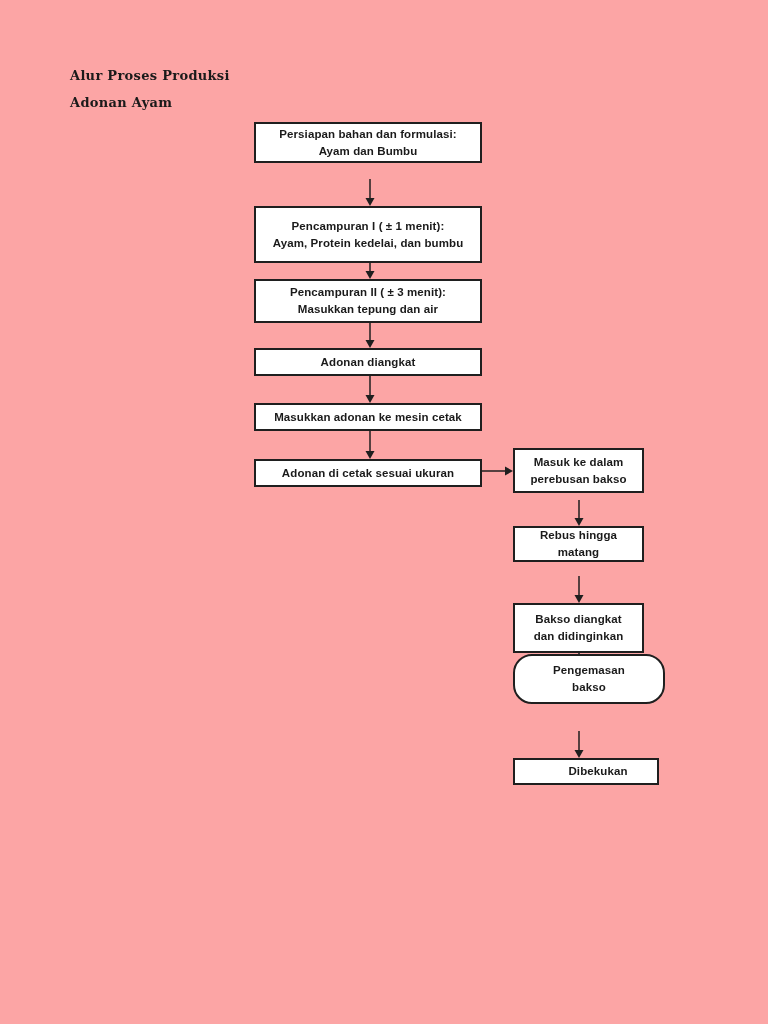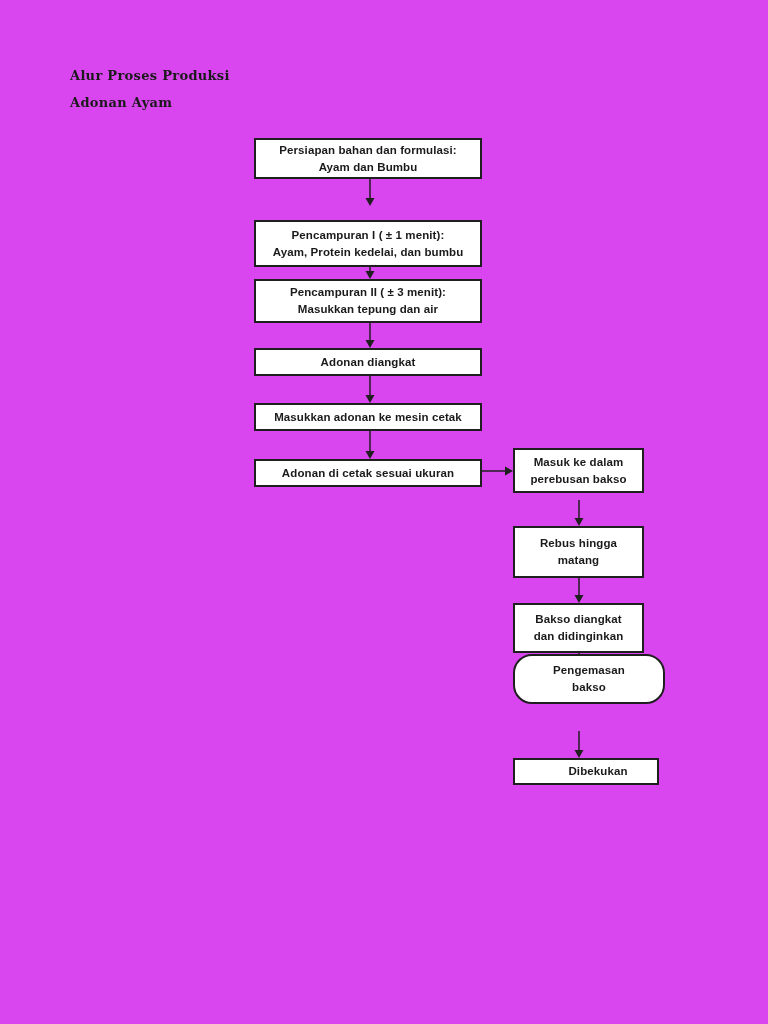--- a/index.html
+++ b/index.html
@@ -1,20 +1,20 @@
 <!DOCTYPE html>
 <html><head>
 <meta charset="utf-8">
 <style>
   html, body { margin: 0; padding: 0; background: #ffffff; }
   .page {
     position: relative;
     width: 768px;
     height: 1024px;
-    background: #d946ef;
+    background: #fca5a5;
     font-family: "Liberation Sans", sans-serif;
     overflow: hidden;
   }
   .doc-title {
     position: absolute;
     left: 70px;
     margin: 0;
     font-family: "DejaVu Serif", "Liberation Serif", serif;
     font-weight: bold;
     font-size: 13px;
@@ -35,29 +35,29 @@
     text-align: center;
     font-weight: bold;
     font-size: 11.5px;
     line-height: 1.45;
     color: #1a1a1a;
     letter-spacing: 0.1px;
     white-space: pre-line;
     padding: 1px 4px;
   }
   
-  .n-persiapan      { left: 254px; top: 138px; width: 228px; height: 41px; }
-  .n-pencampuran1   { left: 254px; top: 220px; width: 228px; height: 47px; text-align: center; }
+  .n-persiapan      { left: 254px; top: 122px; width: 228px; height: 41px; }
+  .n-pencampuran1   { left: 254px; top: 206px; width: 228px; height: 57px; text-align: center; }
   .n-pencampuran2   { left: 254px; top: 279px; width: 228px; height: 44px; }
   .n-adonan-diangkat{ left: 254px; top: 348px; width: 228px; height: 28px; }
   .n-masukkan-adonan{ left: 254px; top: 403px; width: 228px; height: 28px; }
   .n-adonan-dicetak { left: 254px; top: 459px; width: 228px; height: 28px; }
   
   .n-perebusan      { left: 513px; top: 448px; width: 131px; height: 45px; }
-  .n-rebus          { left: 513px; top: 526px; width: 131px; height: 52px; }
+  .n-rebus          { left: 513px; top: 526px; width: 131px; height: 36px; }
   .n-didinginkan    { left: 513px; top: 603px; width: 131px; height: 50px; }
   .n-pengemasan     { left: 513px; top: 654px; width: 152px; height: 50px; border-radius: 19px; }
   .n-dibekukan      { left: 513px; top: 758px; width: 146px; height: 27px; padding-left: 28px; }
   .arrow-layer {
     position: absolute;
     left: 0; top: 0;
     width: 768px; height: 1024px;
     pointer-events: none;
   }
   .arrow-layer line   { stroke: #1f1f1f; stroke-width: 1.5; }

